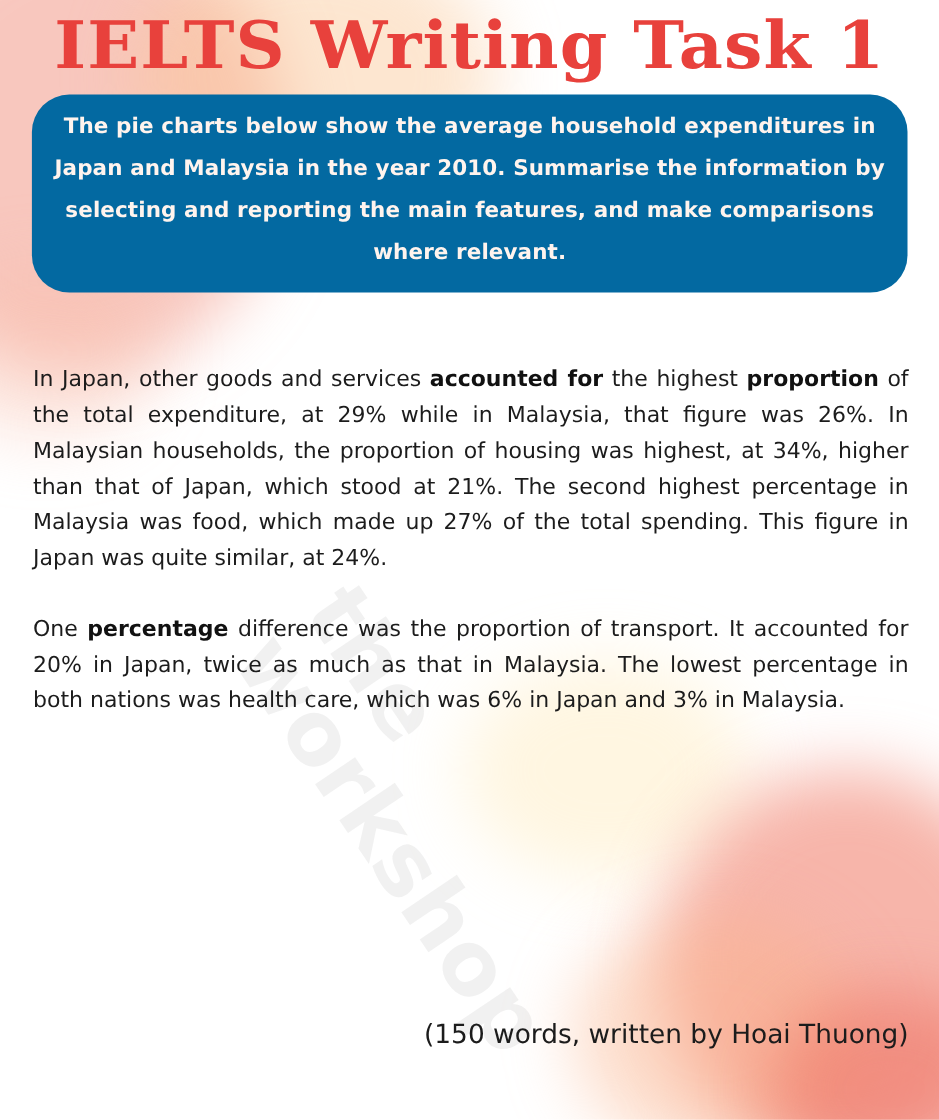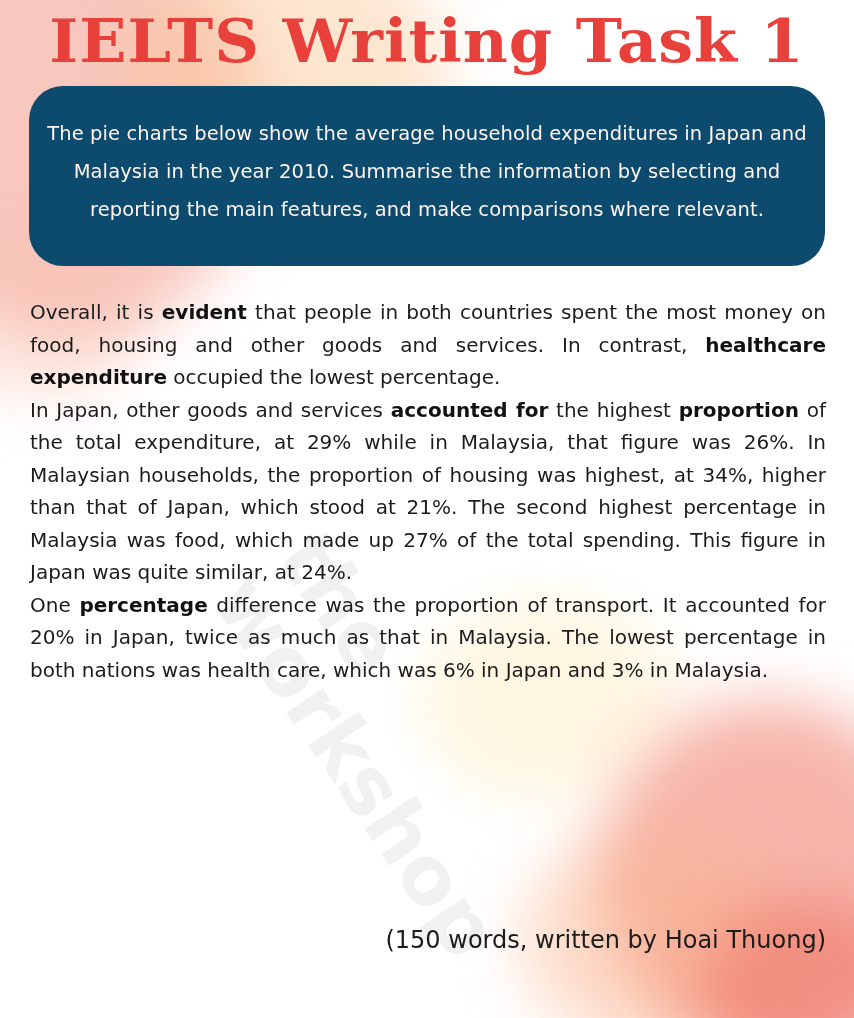--- a/index.html
+++ b/index.html
@@ -32,39 +32,39 @@
     text-align: center;
     font-family: "DejaVu Serif", serif; font-weight: bold;
     font-size: 62px; line-height: 76px; letter-spacing: 1px;
     color: #e8413c;
     transform: scaleY(0.96);
   }
 
   .prompt-box {
     position: absolute; left: 29px; top: 86px; width: 796px; height: 180px;
     z-index: 2;
-    background: #0c4a6e;
+    background: #0369a1;
     border-radius: 34px;
     display: flex; align-items: center; justify-content: center;
-    box-sizing: border-box; padding: 14px 14px 22px 14px;
+    box-sizing: border-box; padding: 14px 14px 22px 14px; font-weight: bold;
   }
   .prompt-text {
     color: #fff4ee; text-align: center;
     font-family: "DejaVu Sans", sans-serif;
     font-size: 19.5px; line-height: 38px; letter-spacing: 0.1px;
   }
 
   .essay {
     position: absolute; left: 30px; top: 296px; width: 796px; z-index: 2;
     color: #1c1c1c;
     font-family: "DejaVu Sans", sans-serif;
     font-size: 20px; line-height: 32.5px;
   }
   .essay p { margin: 0; text-align: justify; }
-  .essay p.gap { }
+  .essay p.gap { margin-top: 32px; }
   .essay b { font-weight: bold; color: #111; }
   .credit {
     position: absolute; right: 28px; top: 926px; z-index: 2;
     font-family: "DejaVu Sans", sans-serif;
     font-size: 24px; color: #1c1c1c;
   }
 </style>
 </head>
 <body>
 
@@ -83,18 +83,17 @@
   <div>workshop</div>
 </div>
 
 <h1 class="title" style="margin:0;">IELTS Writing Task 1</h1>
 
 <div class="prompt-box">
   <div class="prompt-text">The pie charts below show the average household expenditures in Japan and Malaysia in the year 2010. Summarise the information by selecting and reporting the main features, and make comparisons where relevant.</div>
 </div>
 
 <div class="essay">
-  <p><span>Overall, it is </span><b>evident</b><span> that people in both countries spent the most money on food, housing and other goods and services. In contrast, </span><b>healthcare expenditure</b><span> occupied the lowest percentage.</span></p>
   <p class="gap"><span>In Japan, other goods and services </span><b>accounted for</b><span> the highest </span><b>proportion</b><span> of the total expenditure, at 29% while in Malaysia, that figure was 26%. In Malaysian households, the proportion of housing was highest, at 34%, higher than that of Japan, which stood at 21%. The second highest percentage in Malaysia was food, which made up 27% of the total spending. This figure in Japan was quite similar, at 24%.</span></p>
   <p class="gap"><span>One </span><b>percentage</b><span> difference was the proportion of transport. It accounted for 20% in Japan, twice as much as that in Malaysia. The lowest percentage in both nations was health care, which was 6% in Japan and 3% in Malaysia.</span></p>
 </div>
 
 <div class="credit">(150 words, written by Hoai Thuong)</div>
 
 </body></html>

